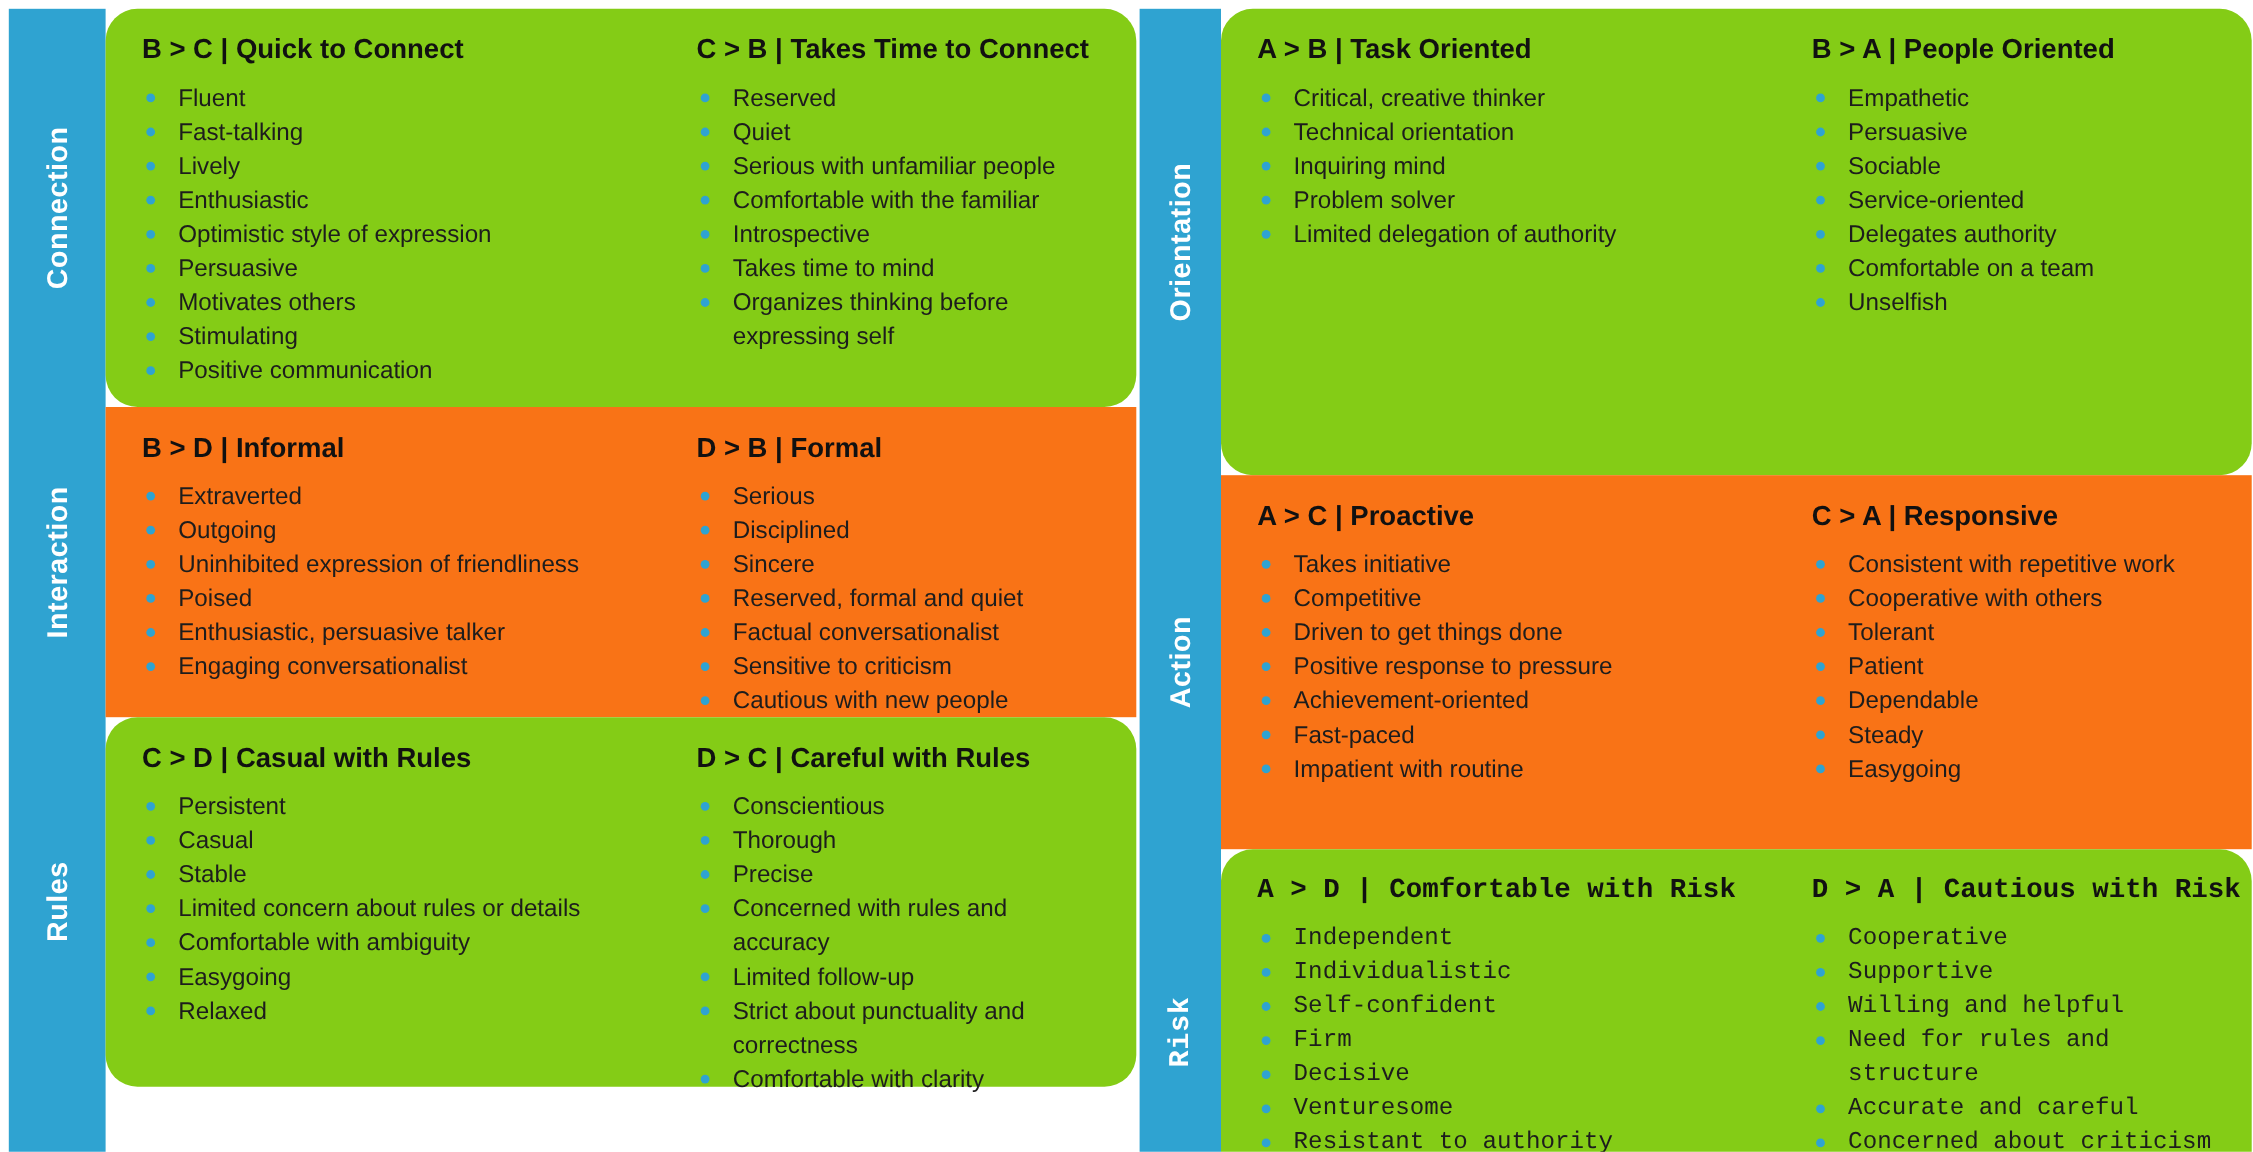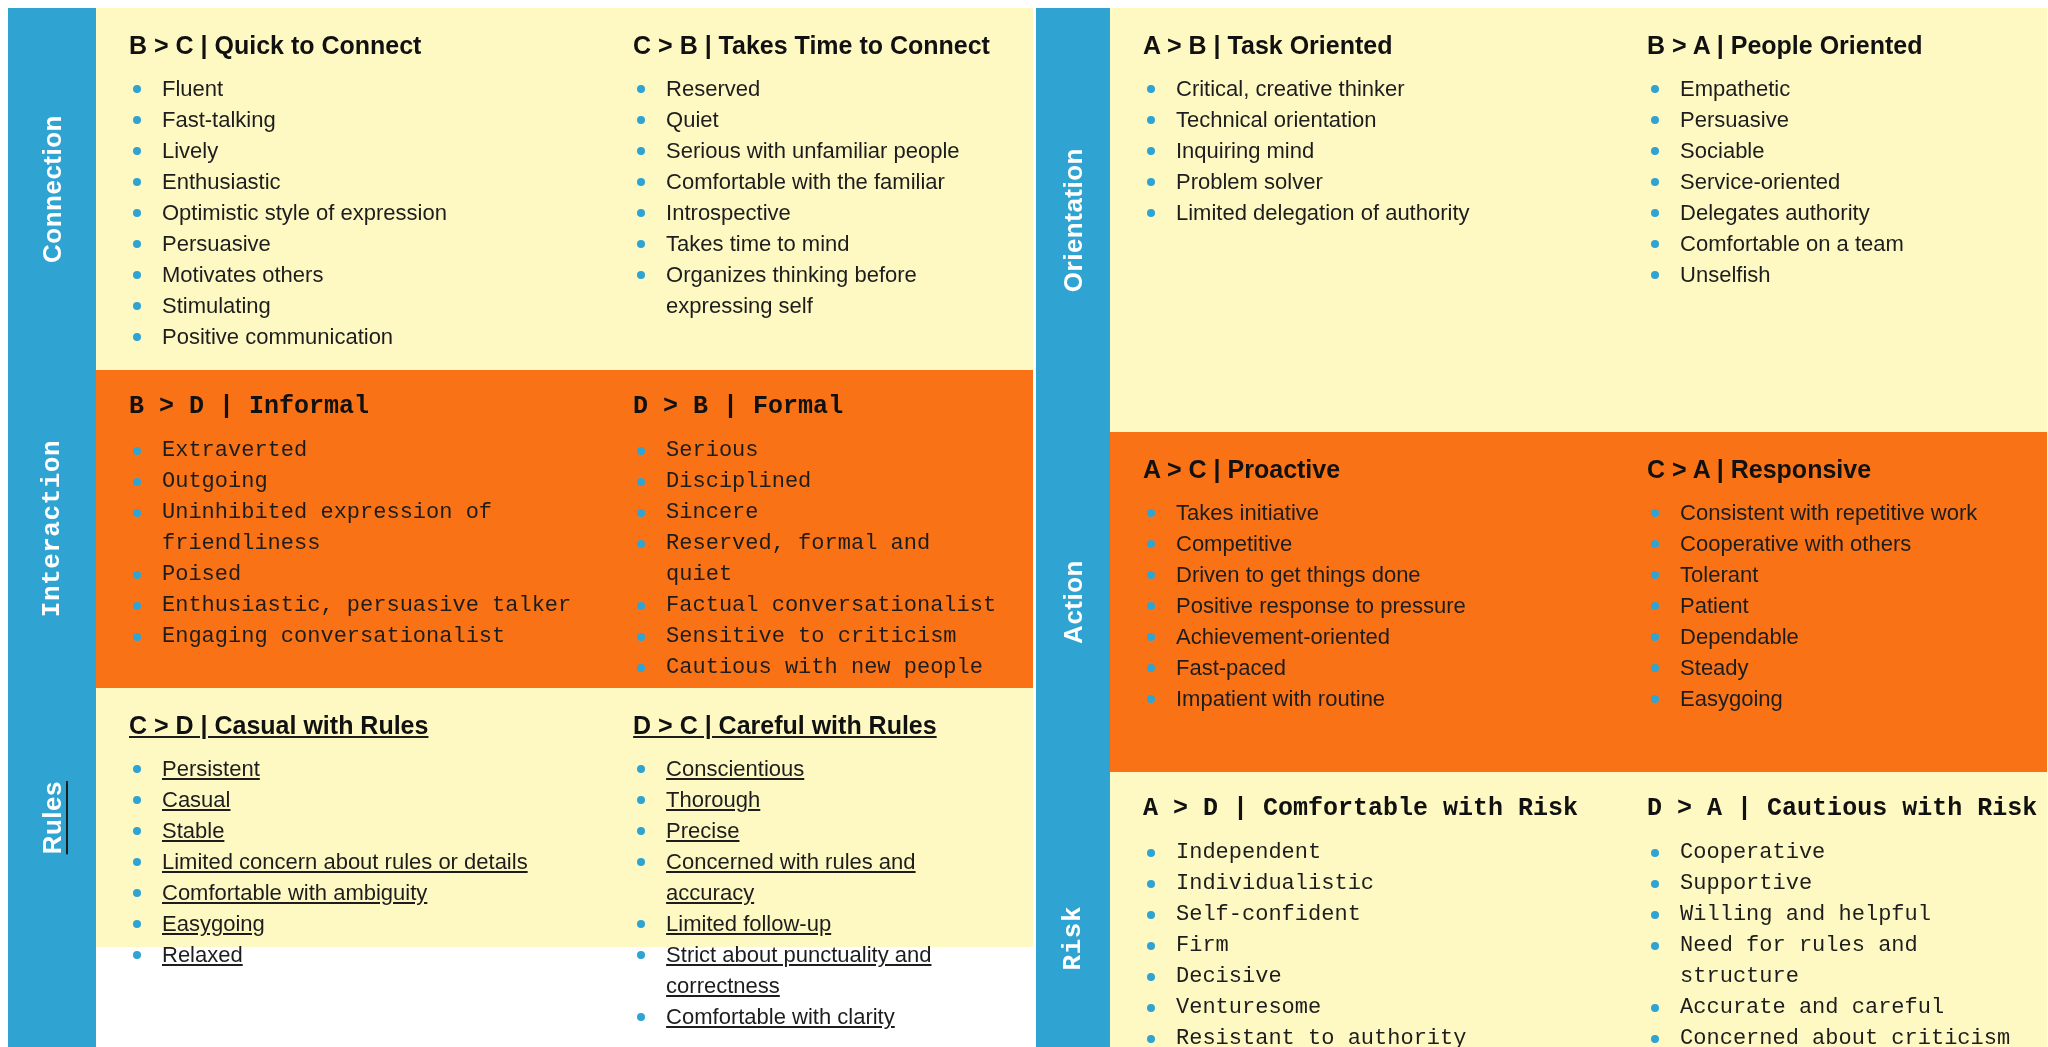--- a/index.html
+++ b/index.html
@@ -35,26 +35,26 @@
     font-size:26px;
     letter-spacing:.5px;
     white-space:nowrap;
   }
   .content{
     display:flex;
     flex-direction:column;
     width:937px;
   }
   .row{display:flex;}
-  .bg-gray{background:#fef9c3;}
+  .bg-gray{background:#84cc16;border-radius:29px;}
   .bg-white{background:#f97316;}
   
   .panel-left .h0{height:362px;}
-  .panel-left .h1{height:318px;font-family:Liberation Mono, monospace;}
-  .panel-left .h2{height:259px;text-decoration:underline;}
+  .panel-left .h1{height:282px;}
+  .panel-left .h2{height:336px;}
   
   .panel-right .h0{height:424px;}
   .panel-right .h1{height:340px;}
   .panel-right .h2{height:332px;font-family:Liberation Mono, monospace;}
 
   .col{
     box-sizing:border-box;
     padding:21px 26px 0 33px;
   }
   .col1{width:53.8%;}

